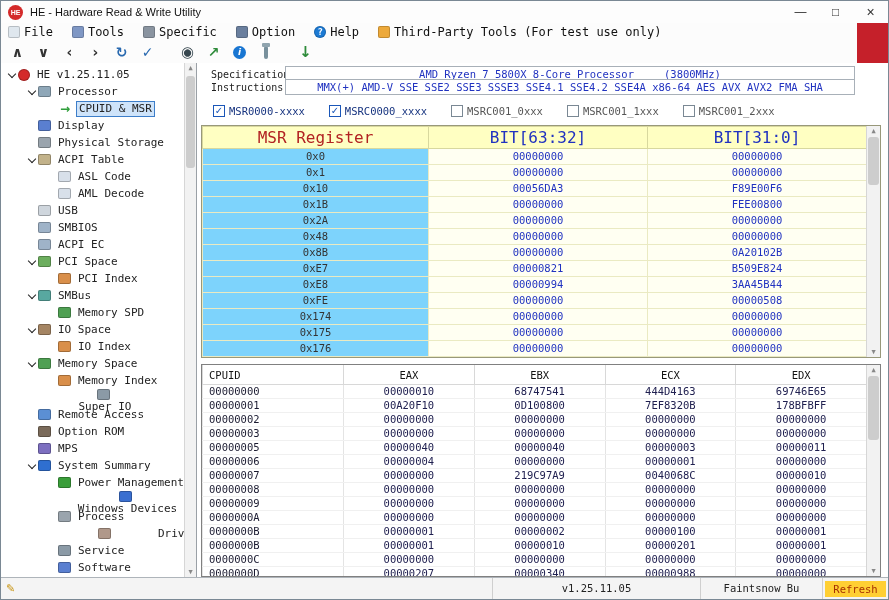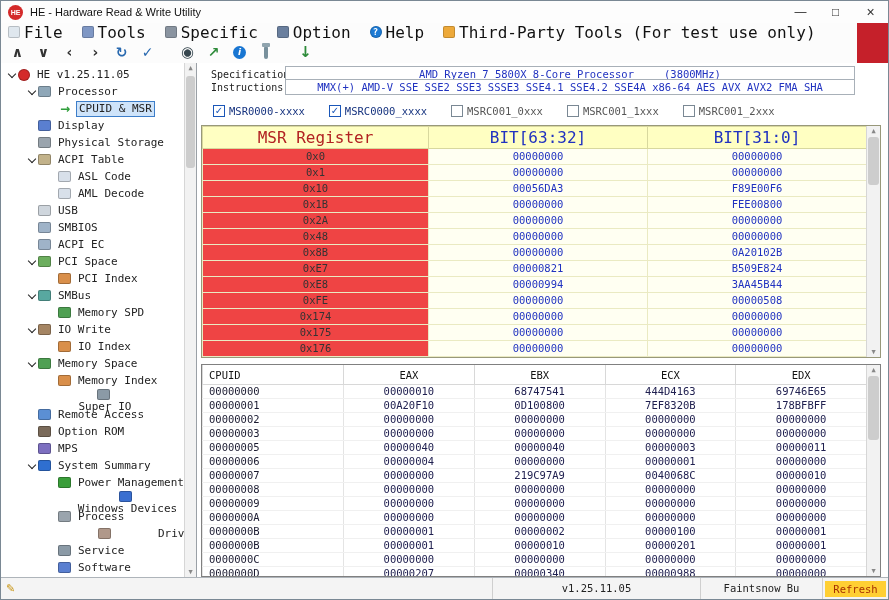--- a/index.html
+++ b/index.html
@@ -14,21 +14,21 @@
   .title{font-size:11px;color:#111;}
   .wincontrols{margin-left:auto;display:flex;height:100%;}
   .wincontrols span{width:35px;height:100%;display:flex;align-items:center;justify-content:center;font-size:12px;color:#333;cursor:default;}
   .wincontrols .close{font-size:14px;}
 
   
   .menubar{height:18px;display:flex;align-items:center;padding-left:5px;gap:15px;background:#fcfcfc;}
   .menu-item{display:flex;align-items:center;gap:4px;height:16px;padding:0 2px;}
   .mi{width:12px;height:12px;border-radius:2px;display:flex;align-items:center;justify-content:center;
     font-size:9px;font-weight:bold;flex:none;box-shadow:inset 0 0 0 1px rgba(0,0,0,.18);}
-  .mlabel{font-size:16px;color:#111;white-space:nowrap;}
+  .mlabel{font-size:12px;color:#111;white-space:nowrap;}
 
   
   .toolbar{height:22px;display:flex;align-items:center;padding-left:5px;gap:3px;border-bottom:1px solid #b9bfc5;background:#fcfcfc;}
   .tb{width:23px;height:19px;display:flex;align-items:center;justify-content:center;cursor:default;}
   .tb.gap{margin-left:14px;}
   .tb-glyph{font-family:"DejaVu Sans",sans-serif;font-size:14px;font-weight:bold;line-height:1;}
   .tb-glyph.record{font-size:15px;}
   .tb-glyph.download{font-size:15px;}
   .tb-glyph.info{background:#1976d2;color:#fff;border-radius:50%;width:13px;height:13px;line-height:13px;
     text-align:center;font-size:9px;font-style:italic;font-weight:bold;}
@@ -78,21 +78,21 @@
   .flabel{font-size:10.5px;color:#555;}
   .flabel.on{color:#16337f;}
 
   
   .msr-wrap{position:relative;width:680px;height:233px;border:1px solid #98987a;background:#fffff2;overflow:hidden;box-sizing:border-box;}
   table.msr{border-collapse:collapse;table-layout:fixed;width:665px;}
   .msr th{height:18px;background:#ffffc2;border:1px solid #d8d89e;font-weight:normal;font-size:16px;}
   .msr th.reg{color:#b22222;width:223px;}
   .msr th.bit{color:#2032c0;}
   .msr td{height:15px;border:1px solid #eaeac2;text-align:center;font-size:10.5px;line-height:15px;padding:0;}
-  .msr td.reg{background:#ef4444;color:#333;}
+  .msr td.reg{background:#7dd3fc;color:#333;}
   .msr td.val{background:#fffff2;color:#2032c0;}
   .msr-wrap .vscroll{width:13px;}
   .msr-wrap .thumb{top:11px;height:48px;}
 
   
   .cpuid-wrap{position:relative;width:680px;height:213px;margin-top:6px;border:1px solid #808080;background:#fff;overflow:hidden;box-sizing:border-box;}
   table.cp{border-collapse:collapse;table-layout:fixed;width:665px;}
   .cp th{height:17px;background:#fff;border:1px solid #d8d8d8;border-top:none;font-weight:normal;font-size:10.5px;color:#111;}
   .cp th:first-child{width:133px;text-align:left;padding-left:6px;}
   .cp td{height:13px;line-height:13px;border-left:1px solid #e4e4e4;border-right:1px solid #e4e4e4;border-bottom:1px solid #f0f0f0;
@@ -276,21 +276,21 @@
           <div class="titem" style="padding-left: 44px;">
             <span class="chevbox"></span>
             <span class="ni" style="background: rgb(79, 160, 83);"></span>
             <span class="tlabel">Memory SPD</span>
           </div>
           <div class="titem" style="padding-left: 24px;">
             <span class="chevbox">
               <span class="chev"></span>
             </span>
             <span class="ni" style="background: rgb(165, 133, 99);"></span>
-            <span class="tlabel">IO Write</span>
+            <span class="tlabel">IO Space</span>
           </div>
           <div class="titem" style="padding-left: 44px;">
             <span class="chevbox"></span>
             <span class="ni" style="background: rgb(217, 143, 74);"></span>
             <span class="tlabel">IO Index</span>
           </div>
           <div class="titem" style="padding-left: 24px;">
             <span class="chevbox">
               <span class="chev"></span>
             </span>

